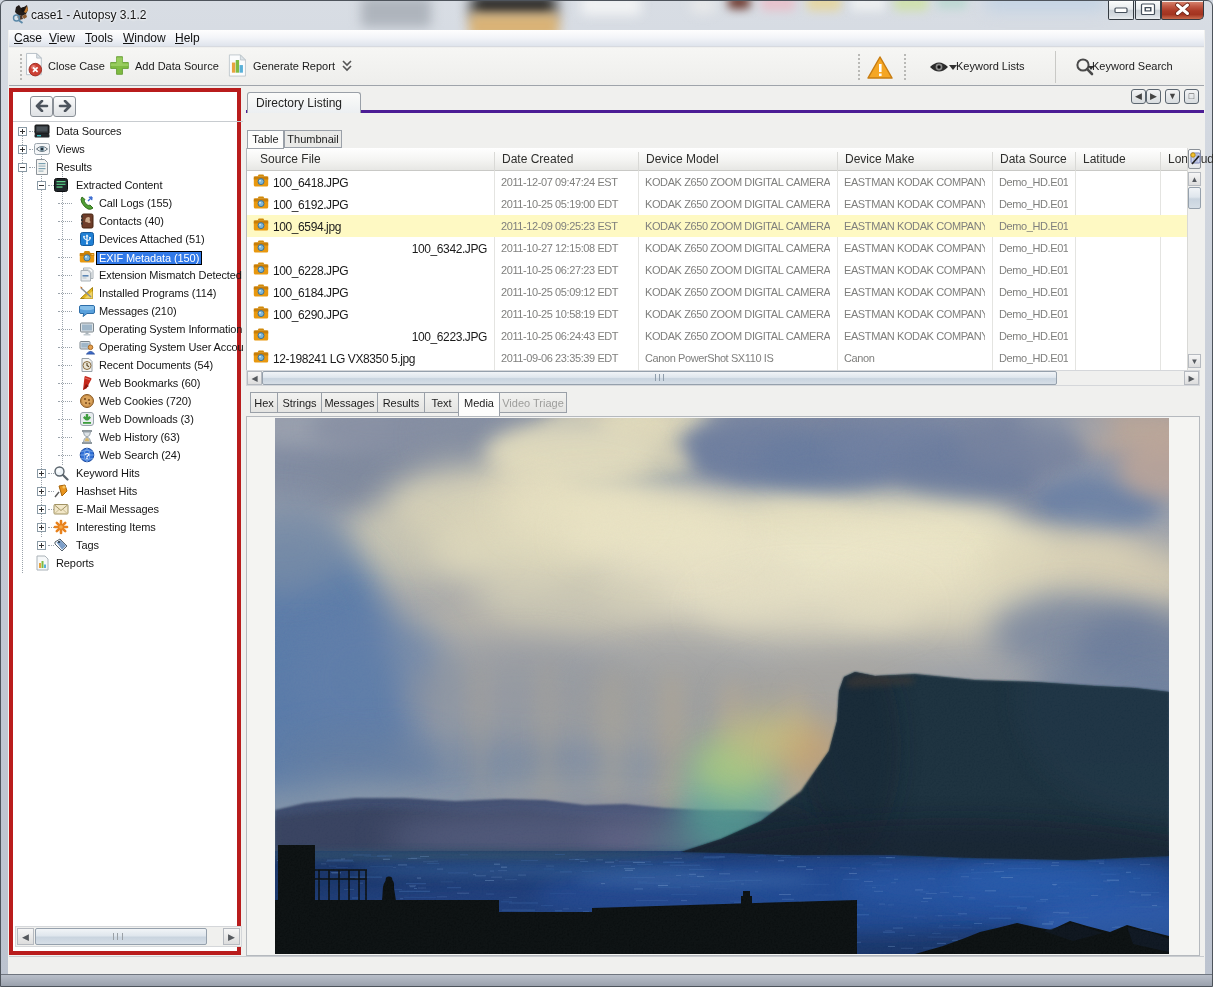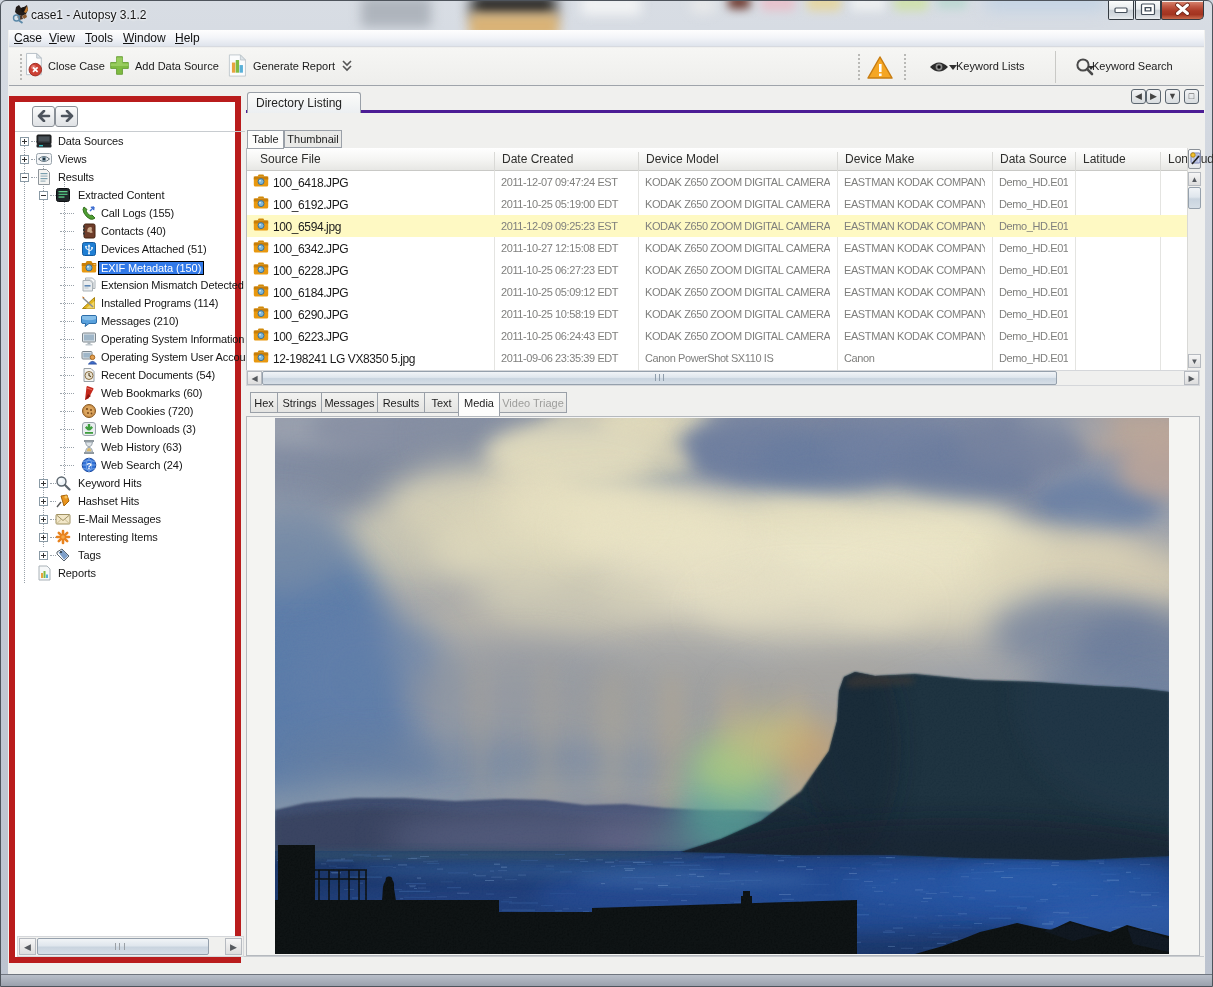--- a/index.html
+++ b/index.html
@@ -32,21 +32,21 @@
 #menubar span { position:absolute; top:1px; }
 u { text-decoration:underline; }
 
 
 #toolbar { position:absolute; left:9px; top:48px; width:1195px; height:38px;
   background:linear-gradient(180deg,#f6f6f4 0%,#eeeeec 100%); border-bottom:1px solid #9fa4ab; font-size:11px; color:#1a1a1a; }
 .tsep { position:absolute; top:6px; height:26px; width:0; border-left:2px dotted #b9b9b6; }
 .tlabel { position:absolute; top:12px; }
 
 
-#lpanel { position:absolute; left:9px; top:96px; width:232px; height:867px; background:#fff; border:6px solid #b91c1c; }
+#lpanel { position:absolute; left:9px; top:88px; width:232px; height:867px; background:#fff; border:4px solid #b91c1c; }
 .navbtn { position:absolute; top:4px; width:23px; height:21px; border:1px solid #8a9097; border-radius:3px;
   background:linear-gradient(180deg,#fbfbfb,#dfe2e5); text-align:center; }
 #treesep { position:absolute; left:0; top:29px; width:230px; border-top:1px solid #c8ccd0; }
 .trow { position:absolute; height:18px; font-size:11px; letter-spacing:-0.1px; color:#151515; white-space:nowrap; }
 .trow .txt { position:absolute; top:2px; }
 .expander { position:absolute; top:4px; width:9px; height:9px; border:1px solid #8a9aa5; background:#fff; }
 .expander:before { content:""; position:absolute; left:1px; top:3px; width:5px; height:1px; background:#333; }
 .expander.plus:after { content:""; position:absolute; left:3px; top:1px; width:1px; height:5px; background:#333; }
 .ticon { position:absolute; top:0; width:16px; height:16px; }
 .sel { background:#3179e8; border:1px solid #000; color:#fff; padding:0 2px; margin-left:-3px; }
@@ -549,21 +549,21 @@
 <div class="cell" style="left:745px;width:76px;">Demo_HD.E01</div>
 </div>
 <div class="trowline" style="top:66px;">
 <svg class="camico" width="16" height="14" viewBox="0 0 16 14">
             <rect x="0.8" y="2.5" width="14.4" height="10" rx="1.5" fill="#e8980f"></rect>
             <rect x="0.8" y="2.5" width="14.4" height="3" fill="#c87e08"></rect>
             <path d="M4.5 2.5 l1.2 -2 h4.6 l1.2 2 z" fill="#d18a0a"></path>
             <circle cx="8" cy="7.6" r="3" fill="#7db6d9" stroke="#3c7296"></circle>
             <circle cx="7" cy="6.7" r="0.9" fill="#d6ecf7"></circle>
           </svg>
-<div class="cell fn" style="left:0;width:240px;">100_6342.JPG</div>
+<div class="cell fn" style="left:0;width:240px;text-align:right;">100_6342.JPG</div>
 <div class="cell" style="left:247px;width:137px;">2011-10-27 12:15:08 EDT</div>
 <div class="cell" style="left:391px;width:192px;">KODAK Z650 ZOOM DIGITAL CAMERA</div>
 <div class="cell" style="left:590px;width:148px;">EASTMAN KODAK COMPANY</div>
 <div class="cell" style="left:745px;width:76px;">Demo_HD.E01</div>
 </div>
 <div class="trowline" style="top:88px;">
 <svg class="camico" width="16" height="14" viewBox="0 0 16 14">
             <rect x="0.8" y="2.5" width="14.4" height="10" rx="1.5" fill="#e8980f"></rect>
             <rect x="0.8" y="2.5" width="14.4" height="3" fill="#c87e08"></rect>
             <path d="M4.5 2.5 l1.2 -2 h4.6 l1.2 2 z" fill="#d18a0a"></path>
@@ -605,21 +605,21 @@
 <div class="cell" style="left:745px;width:76px;">Demo_HD.E01</div>
 </div>
 <div class="trowline" style="top:154px;">
 <svg class="camico" width="16" height="14" viewBox="0 0 16 14">
             <rect x="0.8" y="2.5" width="14.4" height="10" rx="1.5" fill="#e8980f"></rect>
             <rect x="0.8" y="2.5" width="14.4" height="3" fill="#c87e08"></rect>
             <path d="M4.5 2.5 l1.2 -2 h4.6 l1.2 2 z" fill="#d18a0a"></path>
             <circle cx="8" cy="7.6" r="3" fill="#7db6d9" stroke="#3c7296"></circle>
             <circle cx="7" cy="6.7" r="0.9" fill="#d6ecf7"></circle>
           </svg>
-<div class="cell fn" style="left:0;width:240px;">100_6223.JPG</div>
+<div class="cell fn" style="left:0;width:240px;text-align:right;">100_6223.JPG</div>
 <div class="cell" style="left:247px;width:137px;">2011-10-25 06:24:43 EDT</div>
 <div class="cell" style="left:391px;width:192px;">KODAK Z650 ZOOM DIGITAL CAMERA</div>
 <div class="cell" style="left:590px;width:148px;">EASTMAN KODAK COMPANY</div>
 <div class="cell" style="left:745px;width:76px;">Demo_HD.E01</div>
 </div>
 <div class="trowline" style="top:176px;">
 <svg class="camico" width="16" height="14" viewBox="0 0 16 14">
             <rect x="0.8" y="2.5" width="14.4" height="10" rx="1.5" fill="#e8980f"></rect>
             <rect x="0.8" y="2.5" width="14.4" height="3" fill="#c87e08"></rect>
             <path d="M4.5 2.5 l1.2 -2 h4.6 l1.2 2 z" fill="#d18a0a"></path>

